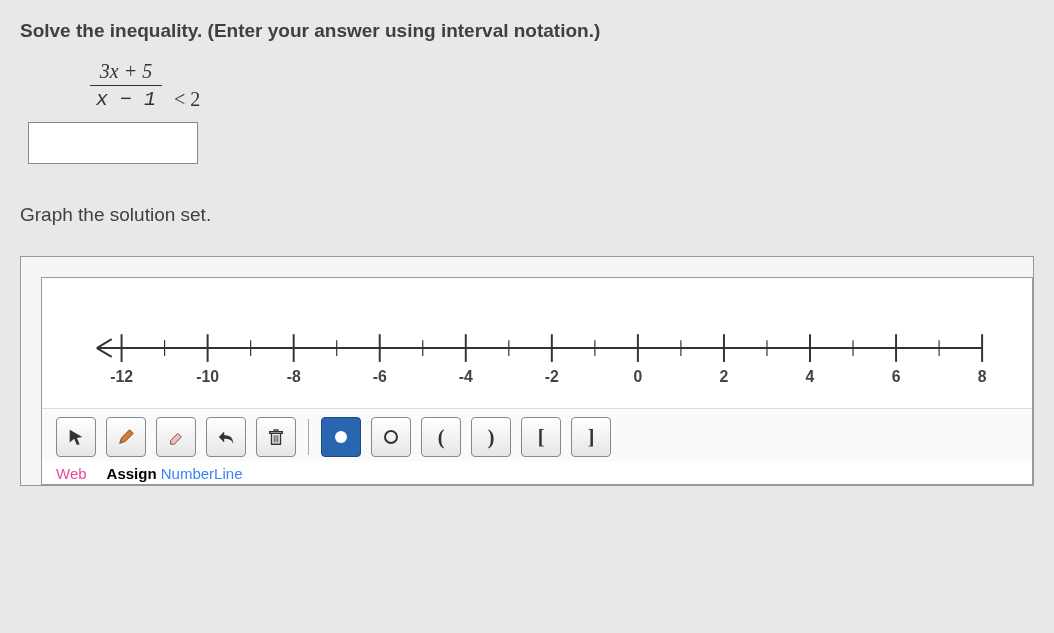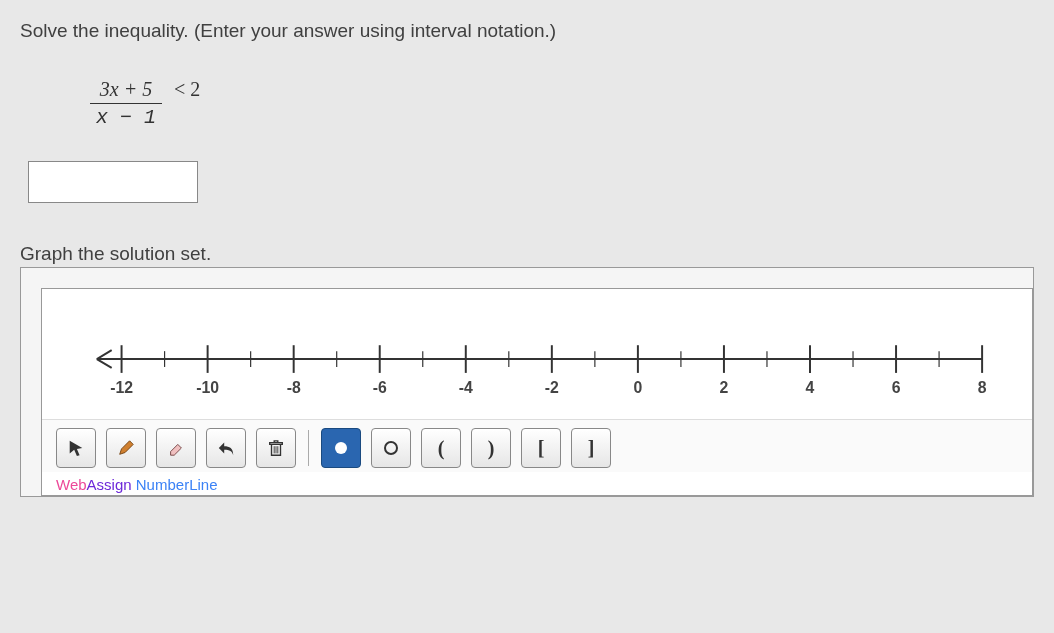--- a/index.html
+++ b/index.html
@@ -7,30 +7,31 @@
       font-family: Arial, Helvetica, sans-serif;
       background: #e8e8e8;
       padding: 20px;
       color: #333;
       width: 1054px;
       height: 633px;
     }
     .prompt {
       font-size: 19px;
       color: #404040;
-      margin-bottom: 36px;
+      margin-bottom: 18px;
+      font-weight: bold;
     }
     .equation {
       margin-left: 70px;
       display: flex;
-      align-items: flex-start;
+      align-items: flex-end;
       font-size: 20px;
       font-style: italic;
       font-family: 'Times New Roman', serif;
-      margin-bottom: 32px;
+      margin-bottom: 11px;
     }
     .fraction {
       display: inline-flex;
       flex-direction: column;
       align-items: center;
       margin-right: 8px;
     }
     .fraction .num { padding: 0 6px 2px 6px; }
     .fraction .den { border-top: 1.5px solid #333; padding: 2px 6px 0 6px; font-family: Liberation Mono, monospace; }
     .rhs { font-style: normal; margin-left: 4px;}
@@ -38,21 +39,21 @@
       width: 170px;
       height: 42px;
       border: 1px solid #888;
       background: #fff;
       margin-left: 8px;
       margin-bottom: 40px;
     }
     .graph-prompt {
       font-size: 19px;
       color: #404040;
-      margin-bottom: 2px;
+      margin-bottom: 30px;
     }
     .outer-panel {
       border: 1px solid #999;
       background: #f5f5f5;
       padding: 20px 0 0 20px;
     }
     .inner-panel {
       border: 1px solid #999;
       background: #fff;
       margin-right: 0;
@@ -94,21 +95,21 @@
       border-color: #1a4a80;
       color: #fff;
     }
     .vdiv { width: 1px; height: 36px; background: #aaa; margin: 0 2px; }
     .branding {
       padding: 4px 14px 2px;
       font-size: 15px;
       color: #555;
     }
     .branding .wa1 { color: #ec4899; }
-    .branding .wa2 { color: #6d28d9; font-weight: normal; }
+    .branding .wa2 { color: #000000; font-weight: bold; margin-left: 20px; }
     .branding .wa3 { color: #3b82f6; }
   </style>
 </head>
 <body>
 
 
 
 <div class="prompt">Solve the inequality. (Enter your answer using interval notation.)</div>
 
 <div class="equation">

